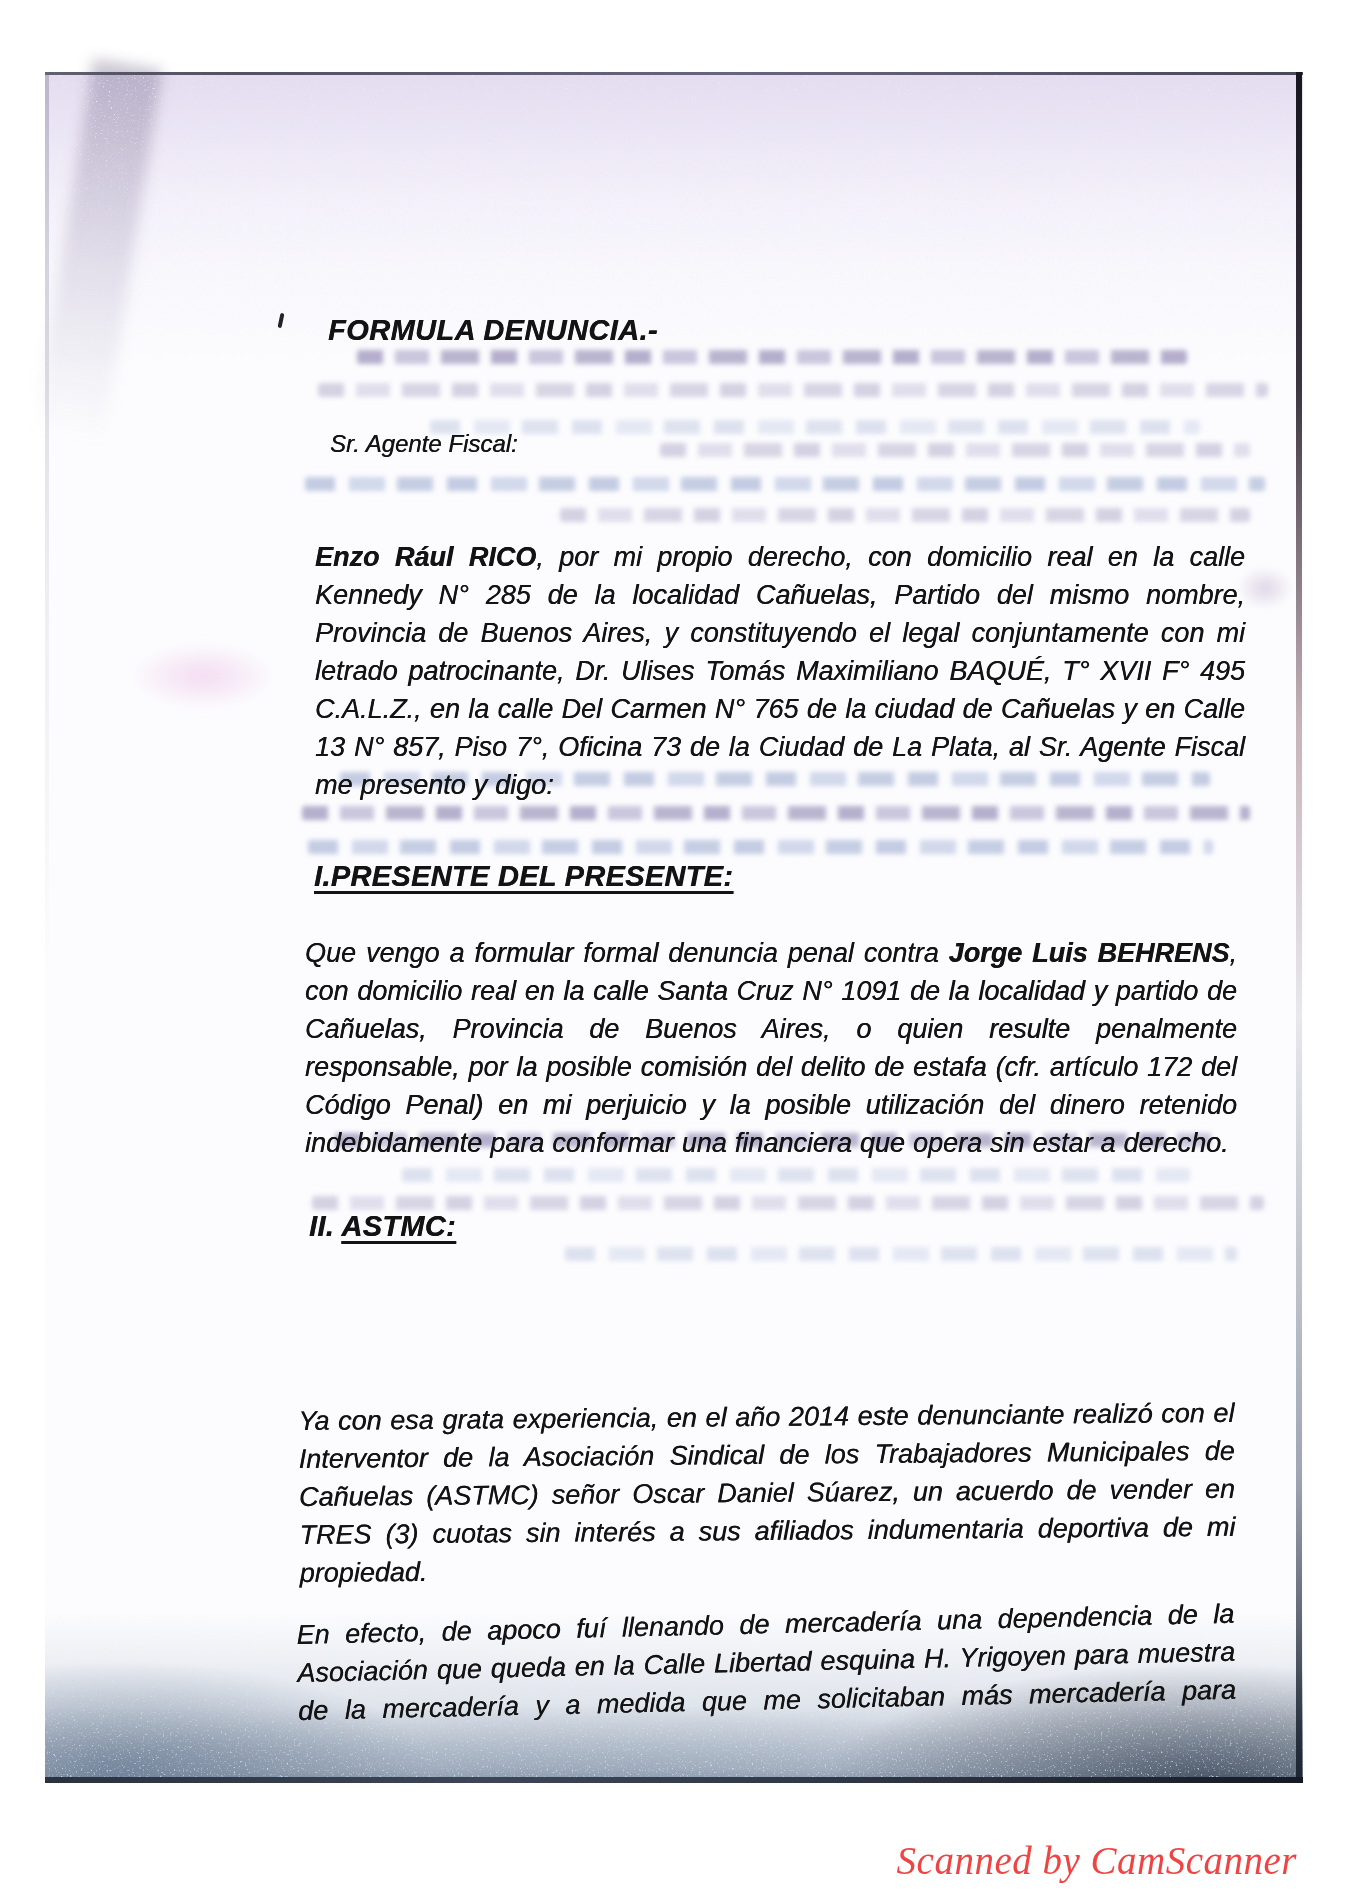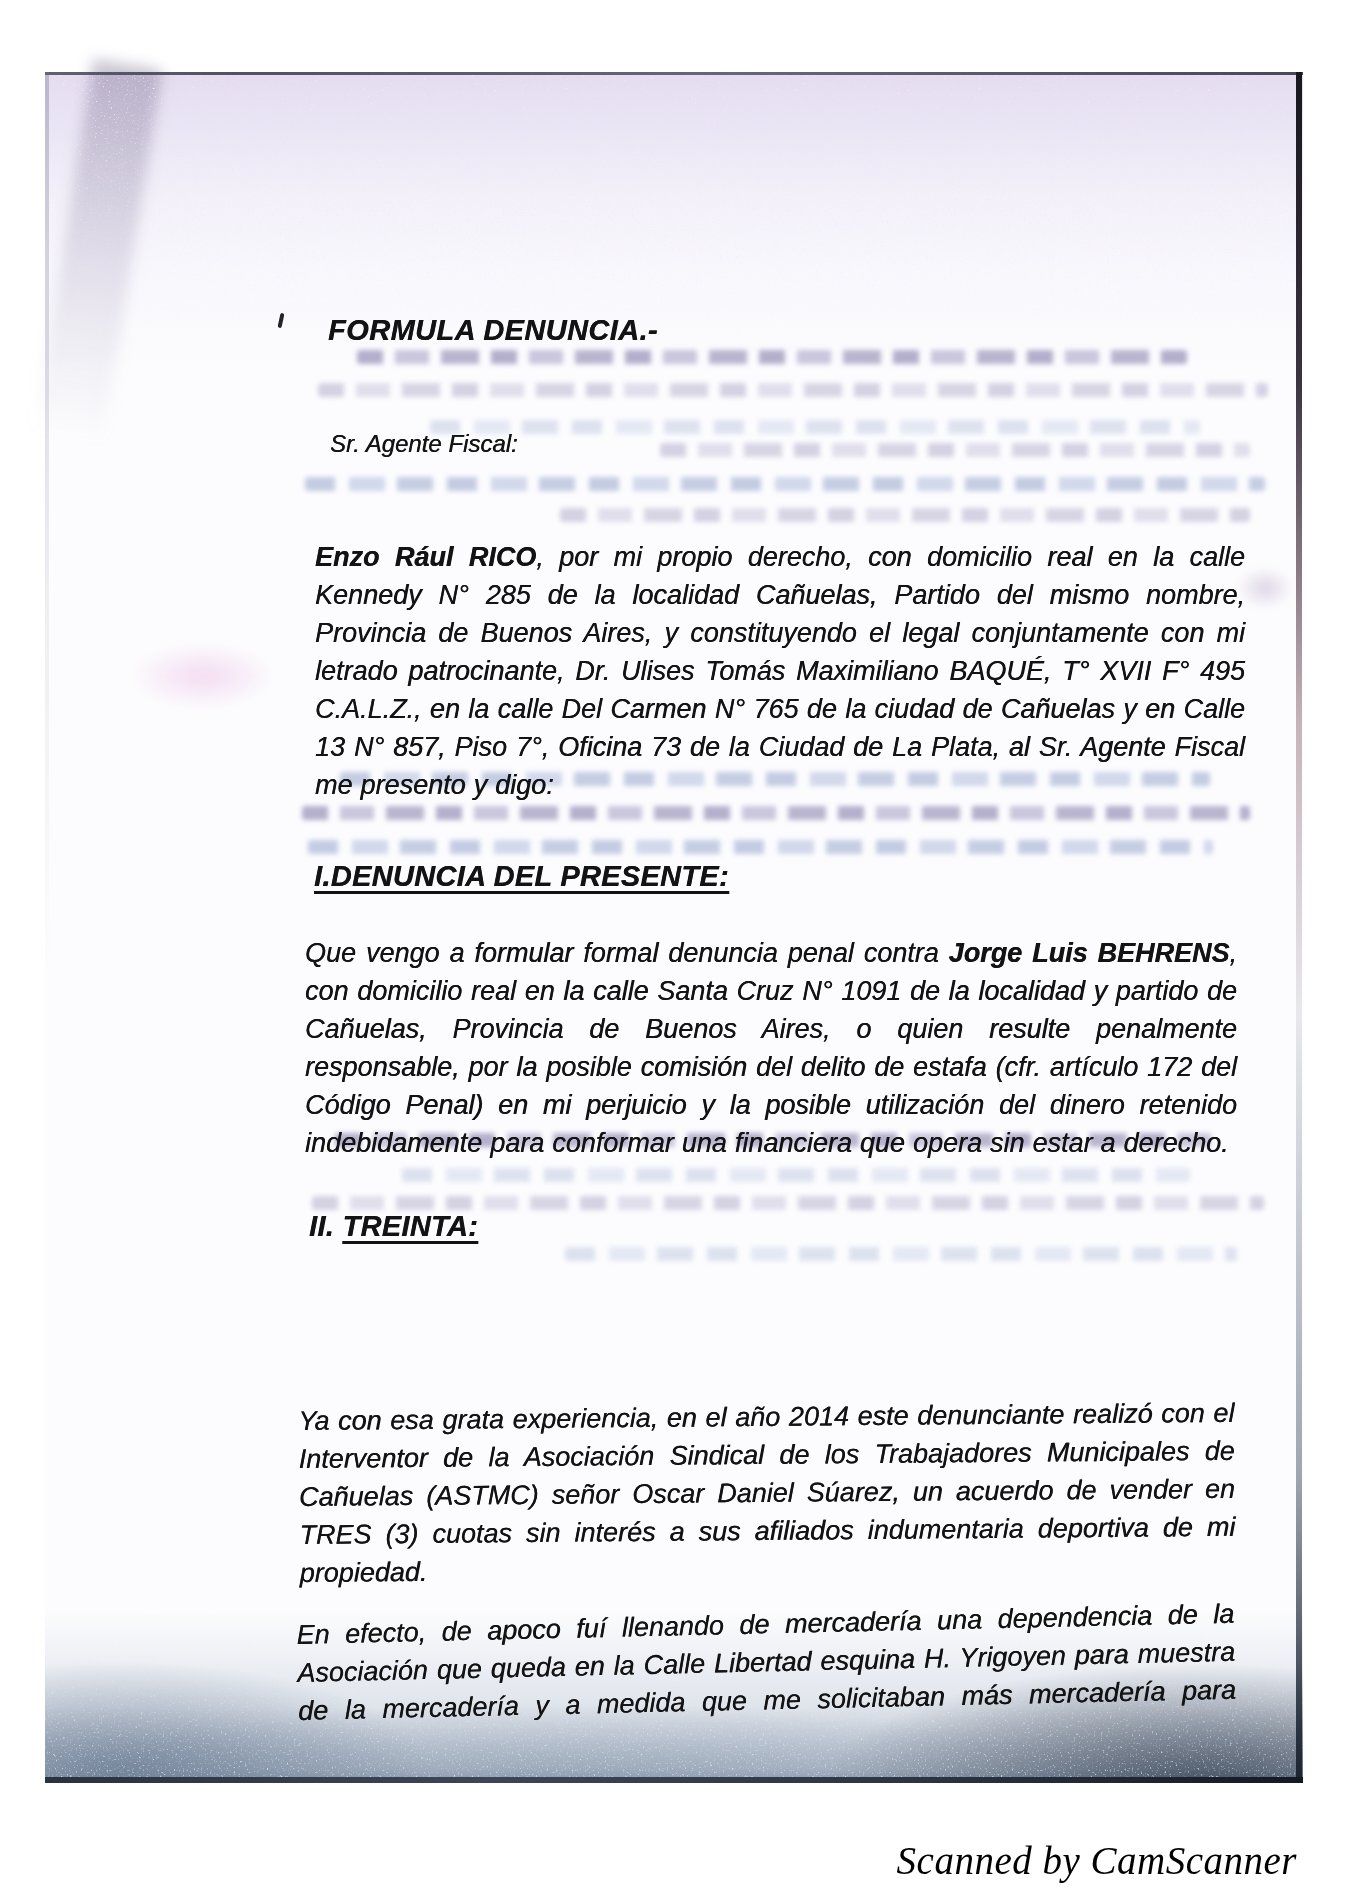--- a/index.html
+++ b/index.html
@@ -62,21 +62,21 @@
       rgba(128,148,198,.34) 44px 80px,rgba(128,148,198,0) 80px 92px,
       rgba(108,130,184,.38) 92px 128px,rgba(108,130,184,0) 128px 142px);}
   .ghost.faint{opacity:.55;}
   .blob-pink{position:absolute;left:128px;top:642px;width:150px;height:68px;border-radius:50%;
     background:radial-gradient(ellipse at center,rgba(226,148,214,.30),rgba(226,148,214,0) 70%);filter:blur(5px);}
   .blob-right{position:absolute;left:1236px;top:566px;width:58px;height:44px;border-radius:40%;
     background:radial-gradient(ellipse at center,rgba(150,120,170,.28),rgba(150,120,170,0) 70%);filter:blur(3px);}
 
   
   .watermark{position:absolute;right:48px;top:1838px;font-family:"Liberation Serif",serif;
-    font-size:39px;color:#000000;letter-spacing:.5px;}
+    font-size:39px;color:#ef4444;letter-spacing:.5px;}
 
   svg.noise{position:absolute;pointer-events:none;}
 </style>
 </head>
 <body>
 
 <div id="canvas">
 
   <div class="scan-page">
     <div class="wash-top"></div>
@@ -153,25 +153,25 @@
   <div class="blob-right"></div>
 
   <div class="tick"></div>
 
   <div class="doc doc-title">FORMULA DENUNCIA.-</div>
 
   <div class="doc doc-salutation">Sr. Agente Fiscal:</div>
 
   <div class="doc para p-intro"><span class="b">Enzo Rául RICO</span><span>, por mi propio derecho, con domicilio real en la calle Kennedy N° 285 de la localidad Cañuelas, Partido del mismo nombre, Provincia de Buenos Aires, y constituyendo el legal conjuntamente con mi letrado patrocinante, Dr. Ulises Tomás Maximiliano BAQUÉ, T° XVII F° 495 C.A.L.Z., en la calle Del Carmen N° 765 de la ciudad de Cañuelas y en Calle 13 N° 857, Piso 7°, Oficina 73 de la Ciudad de La Plata, al Sr. Agente Fiscal me presento y digo:</span></div>
 
-  <div class="doc h-sec h-sec1"><span class="b u">I.DENUNCIA DEL PRESENTE:</span></div>
+  <div class="doc h-sec h-sec1"><span class="b u">I.PRESENTE DEL PRESENTE:</span></div>
 
   <div class="doc para p-sec1"><span>Que vengo a formular formal denuncia penal contra </span><span class="b">Jorge Luis BEHRENS</span><span>, con domicilio real en la calle Santa Cruz N° 1091 de la localidad y partido de Cañuelas, Provincia de Buenos Aires, o quien resulte penalmente responsable, por la posible comisión del delito de estafa (cfr. artículo 172 del Código Penal) en mi perjuicio y la posible utilización del dinero retenido indebidamente para conformar una financiera que opera sin estar a derecho.</span></div>
 
-  <div class="doc h-sec h-sec2"><span class="b">II. </span><span class="b u">TREINTA:</span></div>
+  <div class="doc h-sec h-sec2"><span class="b">II. </span><span class="b u">ASTMC:</span></div>
 
 
   <div class="doc para p-sec2b">Ya con esa grata experiencia, en el año 2014 este denunciante realizó con el Interventor de la Asociación Sindical de los Trabajadores Municipales de Cañuelas (ASTMC) señor Oscar Daniel Súarez, un acuerdo de vender en TRES (3) cuotas sin interés a sus afiliados indumentaria deportiva de mi propiedad.</div>
 
   <div class="doc para p-sec2c">En efecto, de apoco fuí llenando de mercadería una dependencia de la Asociación que queda en la Calle Libertad esquina H. Yrigoyen para muestra de la mercadería y a medida que me solicitaban más mercadería para</div>
 
   <div class="watermark">Scanned by CamScanner</div>
 
 </div>
 

